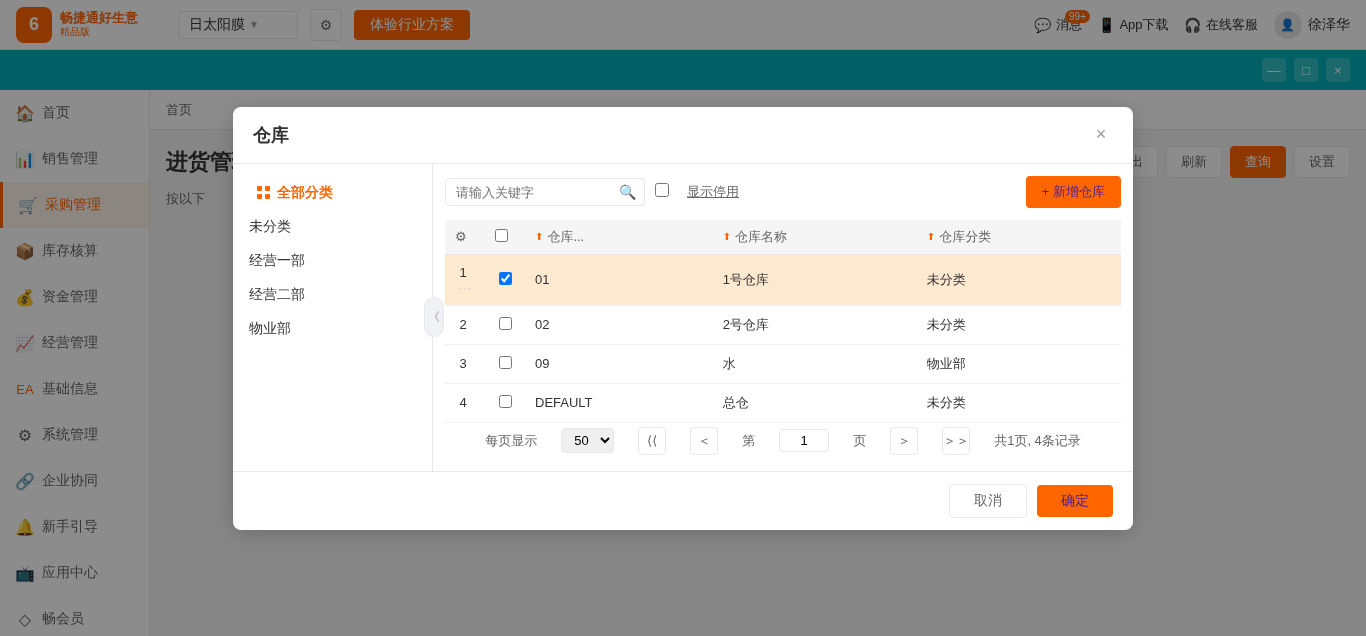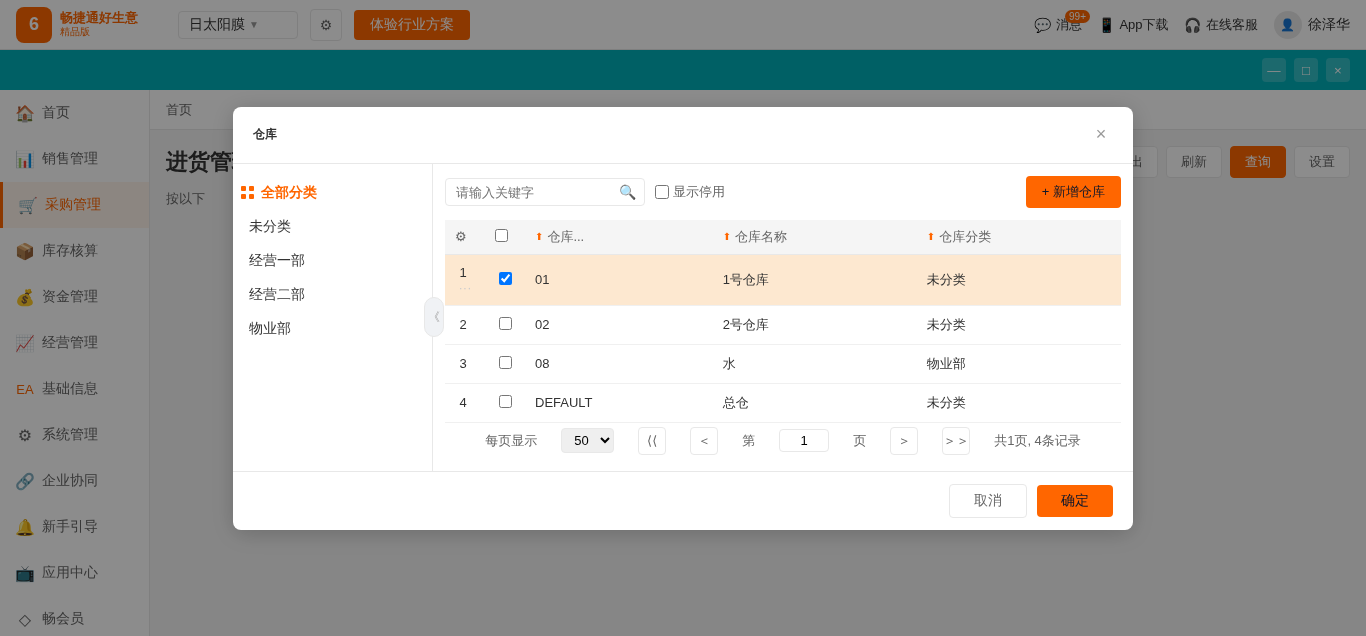--- a/index.html
+++ b/index.html
@@ -41,43 +41,43 @@
     .breadcrumb-bar { background: #fff; padding: 0 16px; height: 40px; display: flex; align-items: center; border-bottom: 1px solid #e8e8e8; gap: 4px; }
     .breadcrumb-item { font-size: 13px; color: #666; cursor: pointer; }
     .page-title { font-size: 22px; font-weight: bold; color: #333; }
 
     
     .overlay { position: fixed; top: 0; left: 0; right: 0; bottom: 0; background: rgba(0,0,0,0.45); z-index: 100; display: flex; align-items: center; justify-content: center; }
 
     
     .modal { background: #fff; border-radius: 8px; width: 900px; max-height: 580px; display: flex; flex-direction: column; box-shadow: 0 4px 24px rgba(0,0,0,0.2); }
     .modal-header { display: flex; align-items: center; justify-content: space-between; padding: 16px 20px; border-bottom: 1px solid #e8e8e8; }
-    .modal-title { font-size: 12px; font-weight: bold; color: #333; font-family: Liberation Serif, serif; }
+    .modal-title { font-size: 18px; font-weight: bold; color: #333; font-family: Liberation Serif, serif; }
     .modal-close { cursor: pointer; color: #999; font-size: 18px; width: 24px; height: 24px; display: flex; align-items: center; justify-content: center; }
 
     
     .modal-body { display: flex; flex: 1; overflow: hidden; }
 
     
     .tree-panel { width: 200px; border-right: 1px solid #e8e8e8; padding: 12px 0; flex-shrink: 0; position: relative; }
     .tree-panel-toggle { position: absolute; right: -12px; top: 50%; transform: translateY(-50%); width: 20px; height: 40px; background: #f0f2f5; border: 1px solid #e8e8e8; border-radius: 10px; display: flex; align-items: center; justify-content: center; cursor: pointer; z-index: 10; font-size: 12px; color: #999; }
     .tree-item { padding: 8px 16px; cursor: pointer; font-size: 14px; color: #333; display: flex; align-items: center; gap: 6px; }
-    .tree-header { display: flex; align-items: center; gap: 6px; padding: 8px 8px; font-weight: bold; color: #f60; font-size: 14px; cursor: pointer; }
+    .tree-header { display: flex; align-items: center; gap: 6px; padding: 8px 24px; font-weight: bold; color: #f60; font-size: 14px; cursor: pointer; }
 
     
     .right-panel { flex: 1; display: flex; flex-direction: column; padding: 12px; overflow: hidden; }
 
     
     .search-bar { display: flex; align-items: center; gap: 10px; margin-bottom: 12px; }
     .search-input-wrap { position: relative; flex: 0 0 200px; }
     .search-input { width: 100%; border: 1px solid #e8e8e8; border-radius: 4px; padding: 6px 32px 5px 10px; font-size: 13px; color: #333; outline: none; }
     .search-icon-btn { position: absolute; right: 8px; top: 50%; transform: translateY(-50%); color: #ccc; cursor: pointer; font-size: 14px; }
-    .show-disabled { display: flex; align-items: center; gap: 4px; font-size: 13px; color: #666; }
+    .show-disabled { display: flex; align-items: flex-start; gap: 18px; font-size: 13px; color: #666; text-decoration: underline; }
     .checkbox { width: 14px; height: 14px; border: 1px solid #ccc; border-radius: 2px; cursor: pointer; }
-    .add-btn { margin-left: auto; background: #f60; color: #0f172a; border: none; border-radius: 4px; padding: 7px 16px; cursor: pointer; font-size: 13px; display: flex; align-items: center; gap: 4px; }
+    .add-btn { margin-left: auto; background: #f60; color: #4c1d95; border: none; border-radius: 4px; padding: 7px 16px; cursor: pointer; font-size: 13px; display: flex; align-items: center; gap: 4px; }
 
     
     .data-table { width: 100%; border-collapse: collapse; font-size: 13px; }
     .data-table thead th { background: #f5f5f5; padding: 8px 10px; text-align: left; color: #666; font-weight: normal; border-bottom: 1px solid #e8e8e8; }
     .data-table tbody td { padding: 10px 10px; border-bottom: 1px solid #f0f0f0; color: #333; }
     .data-table tbody tr.selected { background: #fde8d0; }
     .th-gear { width: 40px; text-align: center; }
     .th-check { width: 40px; text-align: center; }
     .col-sort { display: flex; align-items: center; gap: 4px; }
     .sort-icon { color: #f60; font-size: 10px; }
@@ -88,21 +88,21 @@
     .pagination { display: flex; align-items: center; justify-content: center; gap: 24px; padding: 4px 0; margin-top: auto; font-size: 13px; color: #666; }
     .page-label { }
     .page-select { border: 1px solid #e8e8e8; border-radius: 4px; padding: 3px 8px; font-size: 13px; }
     .page-nav-btn { border: 1px solid #e8e8e8; border-radius: 4px; width: 28px; height: 28px; display: flex; align-items: center; justify-content: center; cursor: pointer; background: #fff; color: #666; }
     .page-input { border: 1px solid #e8e8e8; border-radius: 4px; width: 50px; padding: 3px 8px; text-align: center; font-size: 13px; }
     .page-total { color: #666; }
 
     
     .modal-footer { display: flex; align-items: center; justify-content: flex-end; gap: 10px; padding: 12px 20px; border-top: 1px solid #e8e8e8; }
     .cancel-btn { border: 1px solid #e8e8e8; background: #fff; border-radius: 4px; padding: 7px 24px; cursor: pointer; font-size: 14px; color: #666; }
-    .confirm-btn { background: #f60; color: #0f172a; border: none; border-radius: 4px; padding: 7px 24px; cursor: pointer; font-size: 14px; }
+    .confirm-btn { background: #f60; color: #4c1d95; border: none; border-radius: 4px; padding: 7px 24px; cursor: pointer; font-size: 14px; }
 
     
     .bg-content { padding: 16px; }
     .page-header-row { display: flex; align-items: center; justify-content: space-between; margin-bottom: 12px; }
     .page-actions { display: flex; gap: 8px; }
     .action-btn { border: 1px solid #e8e8e8; background: #fff; border-radius: 4px; padding: 6px 14px; cursor: pointer; font-size: 13px; color: #666; }
     .action-btn.orange { background: #f60; color: #fff; border-color: #f60; }
 
     
     .teal-bar { background: #00b0b9; height: 40px; display: flex; align-items: center; padding: 0 16px; flex-shrink: 0; }
@@ -339,21 +339,21 @@
       <td>2号仓库</td>
       <td>未分类</td>
     </tr>
                 <tr>
       <td class="row-num"><span style="margin-right:4px;">3</span>
         
       </td>
       <td class="row-check">
         <input type="checkbox" style="">
       </td>
-      <td>08</td>
+      <td>09</td>
       <td>水</td>
       <td>物业部</td>
     </tr>
                 <tr>
       <td class="row-num"><span style="margin-right:4px;">4</span>
         
       </td>
       <td class="row-check">
         <input type="checkbox" style="">
       </td>

